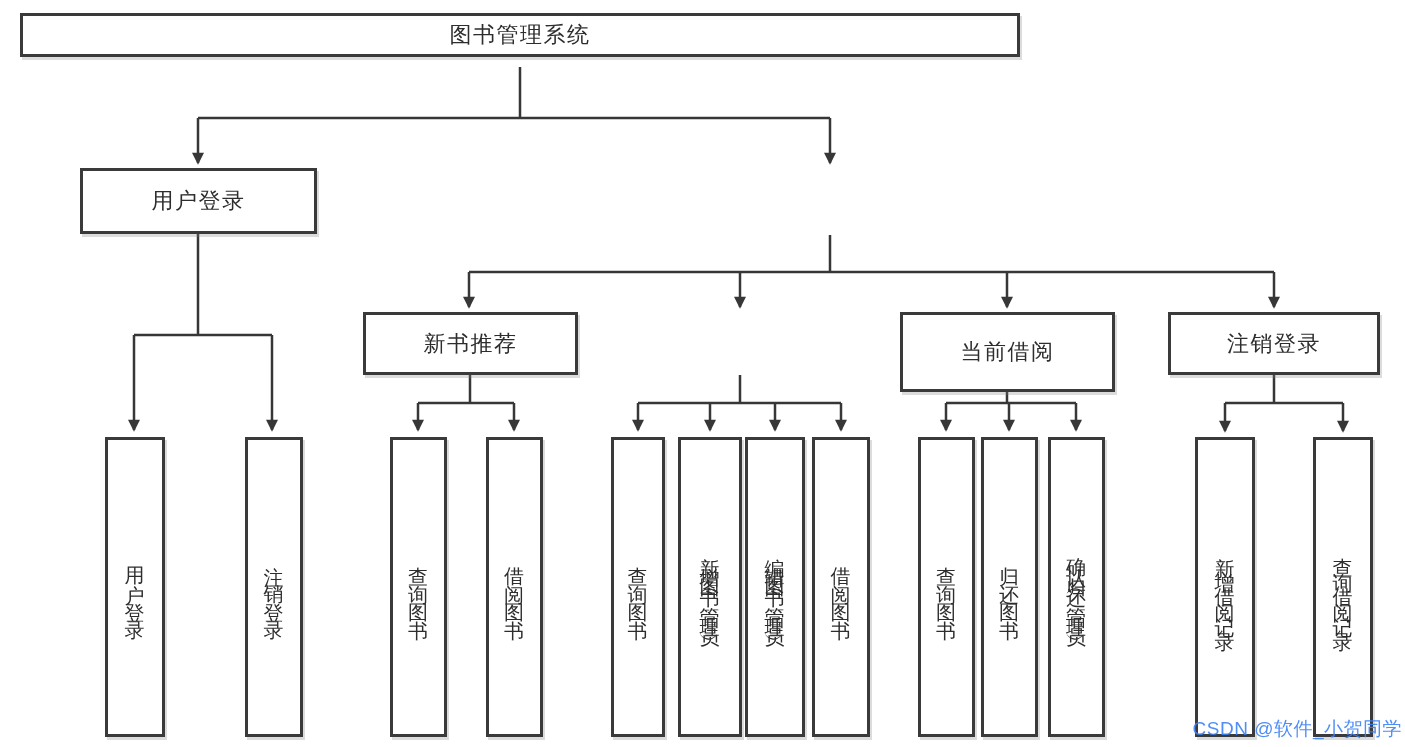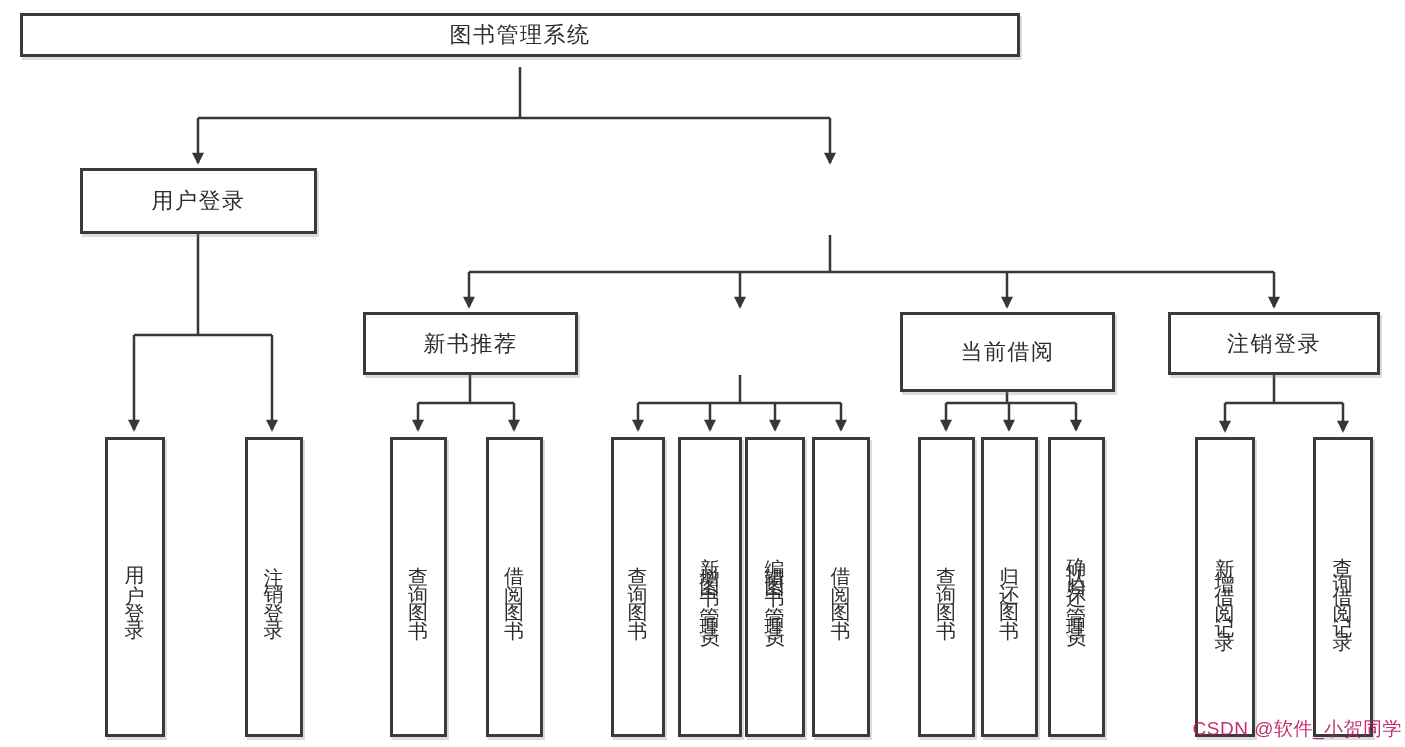--- a/index.html
+++ b/index.html
@@ -62,21 +62,21 @@
   #n-cur-conf  { left: 1048px; width: 57px; }
   #n-rcd-add   { left: 1195px; width: 60px; }
   #n-rcd-q     { left: 1313px; width: 60px; }
 
   .watermark {
     position: absolute;
     right: 3px;
     top: 716px;
     font-size: 19px;
     letter-spacing: 0.5px;
-    color: #be185d;
+    color: #3b82f6;
     opacity: 0.9;
     white-space: nowrap;
   }
 </style>
 </head>
 <body>
 
 <div class="canvas">
 
   <svg class="wires" viewBox="0 0 1405 747" xmlns="http://www.w3.org/2000/svg">

